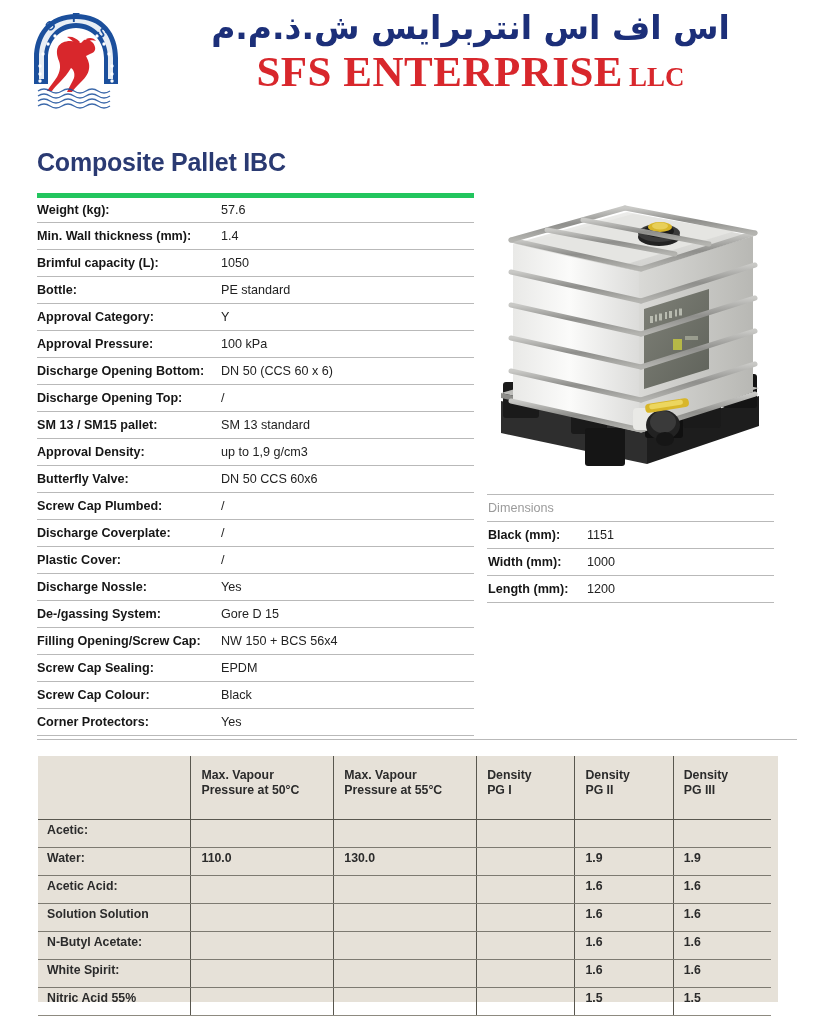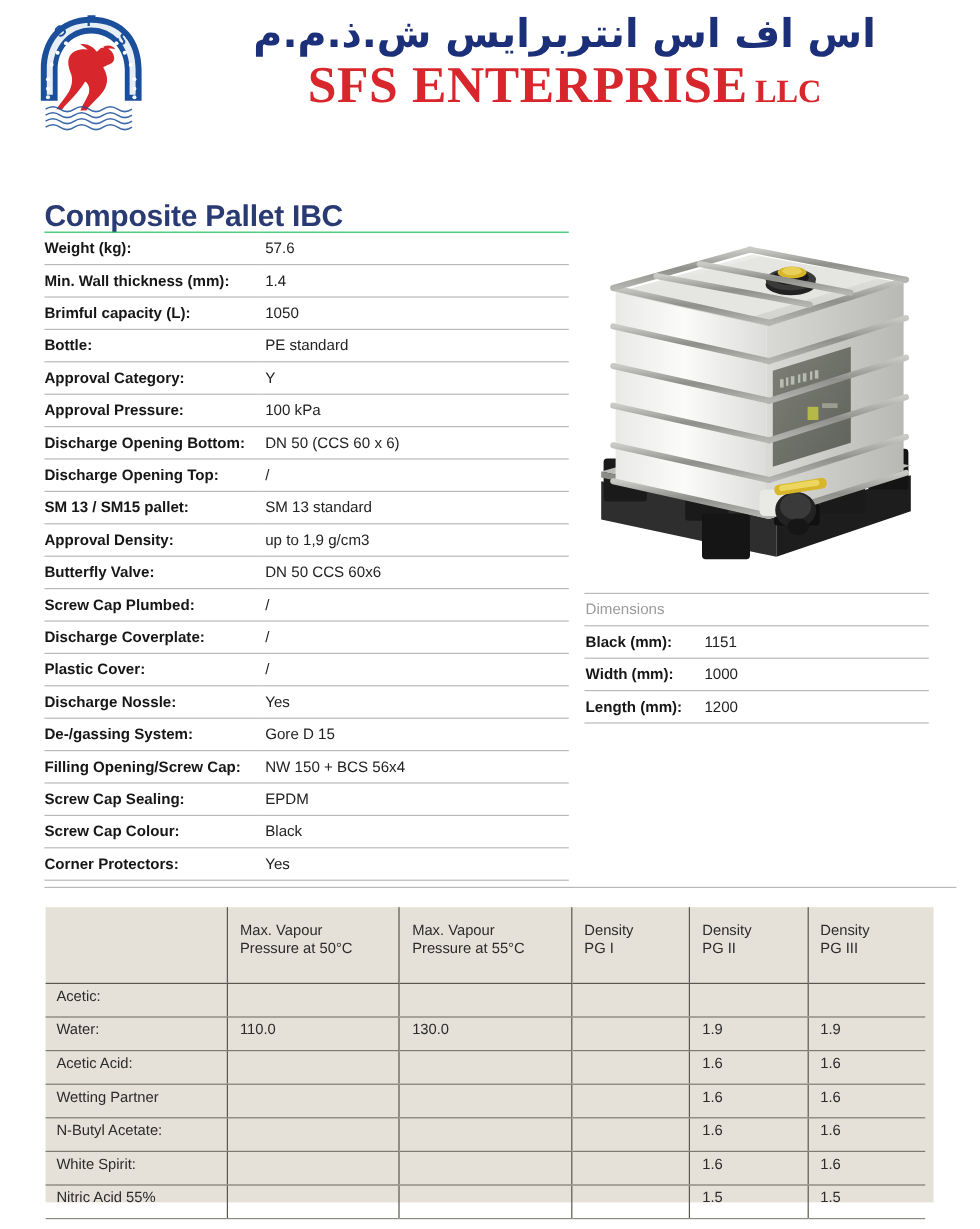--- a/index.html
+++ b/index.html
@@ -78,21 +78,21 @@
     letter-spacing: 1.1px;
     padding: 3px 26px 4px 26px;
     border-radius: 12px;
     white-space: nowrap;
   }
 
   
   .page-title {
     position: absolute;
     left: 37px;
-    top: 166px;
+    top: 148px;
     font-size: 25px;
     font-weight: 700;
     color: #2a3a72;
     letter-spacing: -0.2px;
   }
 
   
   .spec-table {
     position: absolute;
     left: 37px;
@@ -104,21 +104,21 @@
     height: 27px;
   }
   .spec-table td {
     border-bottom: 1px solid #b9b9b9;
     padding: 0 0 0 0;
     font-size: 12.6px;
     vertical-align: middle;
     line-height: 14px;
   }
   .spec-table tr:first-child td {
-    border-top: 1px solid #22c55e;
+    border-top: 5px solid #22c55e;
   }
   .spec-table .k {
     font-weight: 700;
     color: #161616;
     width: 182px;
     white-space: nowrap;
   }
   .spec-table .v {
     font-weight: 400;
     color: #222222;
@@ -193,21 +193,21 @@
   }
   .density-table {
     position: absolute;
     left: 0px;
     top: 0px;
     width: 733px;
     border-collapse: collapse;
     font-family: "Liberation Sans", sans-serif;
   }
   .density-table td, .density-table th {
-    font-weight: 400;
+    font-weight: 700;
     font-size: 12.3px;
     color: #2b2b2b;
     text-align: left;
     vertical-align: top;
     padding: 3px 0 3px 10px;
   }
   .density-table thead th {
     height: 48px;
     vertical-align: top;
     padding-top: 12px;
@@ -577,21 +577,21 @@
       </tr>
       <tr>
         <td class="col-label">Acetic Acid:</td>
         <td class="vline col-vp"></td>
         <td class="vline col-vp"></td>
         <td class="vline col-d"></td>
         <td class="vline col-d">1.6</td>
         <td class="vline col-d">1.6</td>
       </tr>
       <tr>
-        <td class="col-label">Wetting Partner</td>
+        <td class="col-label">Solution Solution</td>
         <td class="vline col-vp"></td>
         <td class="vline col-vp"></td>
         <td class="vline col-d"></td>
         <td class="vline col-d">1.6</td>
         <td class="vline col-d">1.6</td>
       </tr>
       <tr>
         <td class="col-label">N-Butyl Acetate:</td>
         <td class="vline col-vp"></td>
         <td class="vline col-vp"></td>

